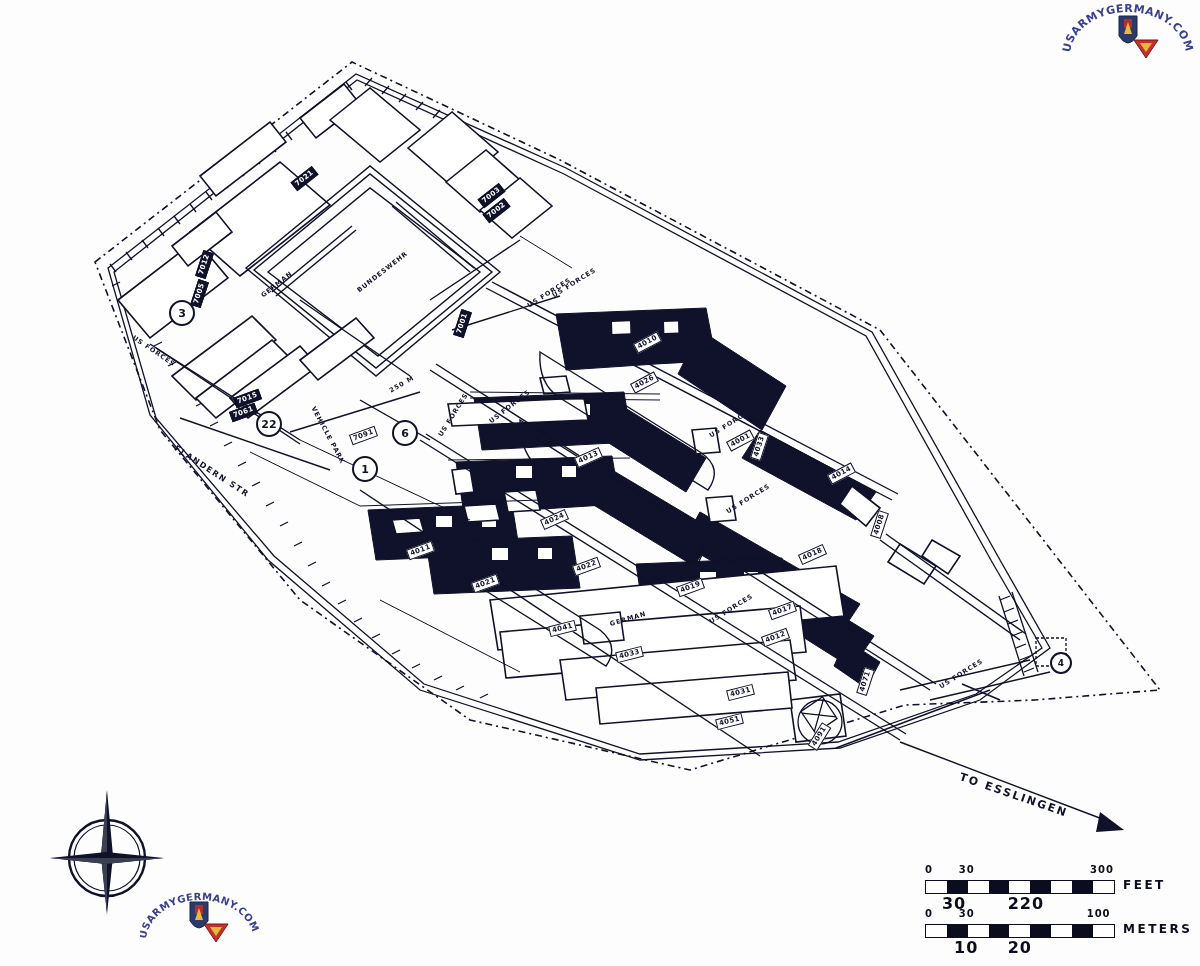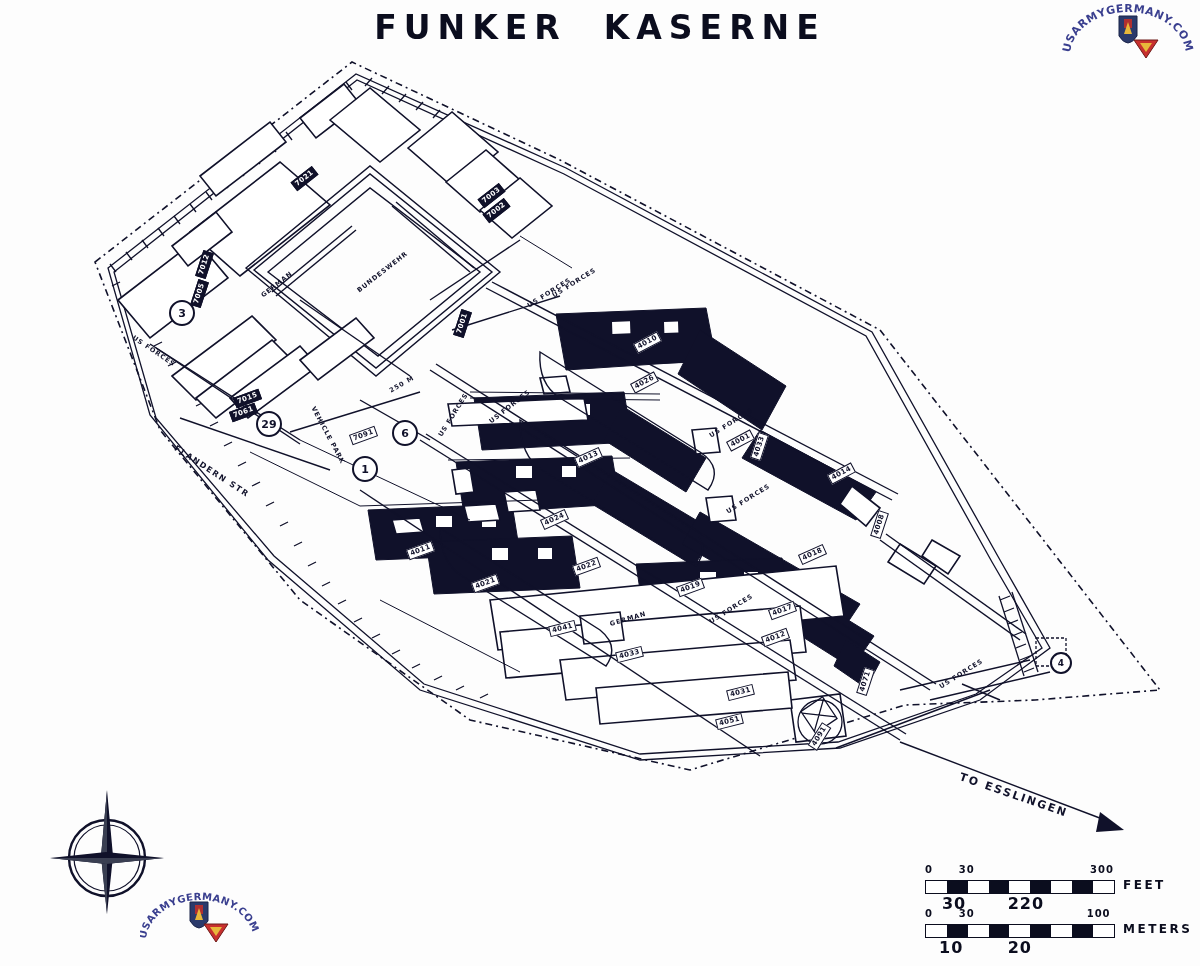--- a/index.html
+++ b/index.html
@@ -68,21 +68,20 @@
   .esslingen{position:absolute;left:960px;top:770px;
              font-family:"DejaVu Sans",sans-serif;font-size:11px;font-weight:700;
              letter-spacing:2px;color:#10112a;white-space:nowrap;
              transform:rotate(19deg);transform-origin:left center;}
 </style>
 </head>
 <body>
 
 <div id="map-root">
 
-  <div class="map-title">FUNKER  KASERNE</div>
 
   <svg id="map-svg" width="1200" height="966" viewBox="0 0 1200 966" aria-hidden="true">
 
     <path class="boundary" d="M95,262 L352,62 L560,160 L880,330 L1160,690 L1035,700 L905,705
          L690,770 L470,720 L300,600 L160,430 Z"></path>
 
     <path class="fence" stroke-width="2" d="M108,268 L356,74 L566,168 L872,332 L1000,560 L1050,648
          L980,700 L840,748 L640,760 L420,690 L268,560 L150,415 Z"></path>
     <path class="fence" stroke-width="1" d="M114,272 L357,80 L564,174 L866,336 L992,562 L1042,648
          L976,694 L838,742 L640,754 L424,684 L274,556 L156,418 Z"></path>
@@ -314,21 +313,21 @@
       <div class="numchip chip-light" style="left: 852px; top: 676px; transform: rotate(-72deg);">4071</div>
       <div class="numchip chip-light" style="left: 549px; top: 623px; transform: rotate(-14deg);">4041</div>
       <div class="numchip chip-light" style="left: 616px; top: 649px; transform: rotate(-14deg);">4033</div>
       <div class="numchip chip-light" style="left: 727px; top: 687px; transform: rotate(-14deg);">4031</div>
       <div class="numchip chip-light" style="left: 716px; top: 716px; transform: rotate(-14deg);">4051</div>
       <div class="numchip chip-light" style="left: 806px; top: 731px; transform: rotate(-58deg);">4091</div>
     </div>
 
   <div id="key-markers">
       <div class="keymark" style="left: 169px; top: 300px;">3</div>
-      <div class="keymark" style="left: 256px; top: 411px;">29</div>
+      <div class="keymark" style="left: 256px; top: 411px;">22</div>
       <div class="keymark" style="left: 392px; top: 420px;">6</div>
       <div class="keymark" style="left: 352px; top: 456px;">1</div>
       <div class="keymark small" style="left: 1050px; top: 652px;">4</div>
     </div>
 
   <div class="esslingen">TO   ESSLINGEN</div>
 
   <div class="compass">
     <svg width="118" height="128" viewBox="0 0 118 128">
       <circle cx="59" cy="70" r="38" fill="none" stroke="#10112a" stroke-width="2.4"></circle>
@@ -394,19 +393,19 @@
         <div class="sb-bar">
           <i style="left: 0%; width: 11.1%;"></i>
           <i style="left: 22.2%; width: 11.1%;"></i>
           <i style="left: 44.4%; width: 11.1%;"></i>
           <i style="left: 66.6%; width: 11.1%;"></i>
           <i style="left: 88.8%; width: 11.1%;"></i>
         </div>
         <div class="sb-top" style="left: 10px;">0</div>
         <div class="sb-top" style="left: 43.84px;">30</div>
         <div class="sb-top" style="left: 171.68px;">100</div>
-        <div class="sb-bot" style="left: 24px;">10</div>
+        <div class="sb-bot" style="left: 39px;">10</div>
         <div class="sb-bot" style="left: 92.72px;">20</div>
         <div class="sb-unit">METERS</div>
       </div>
     </div>
 
 </div>
 
 </body></html>

